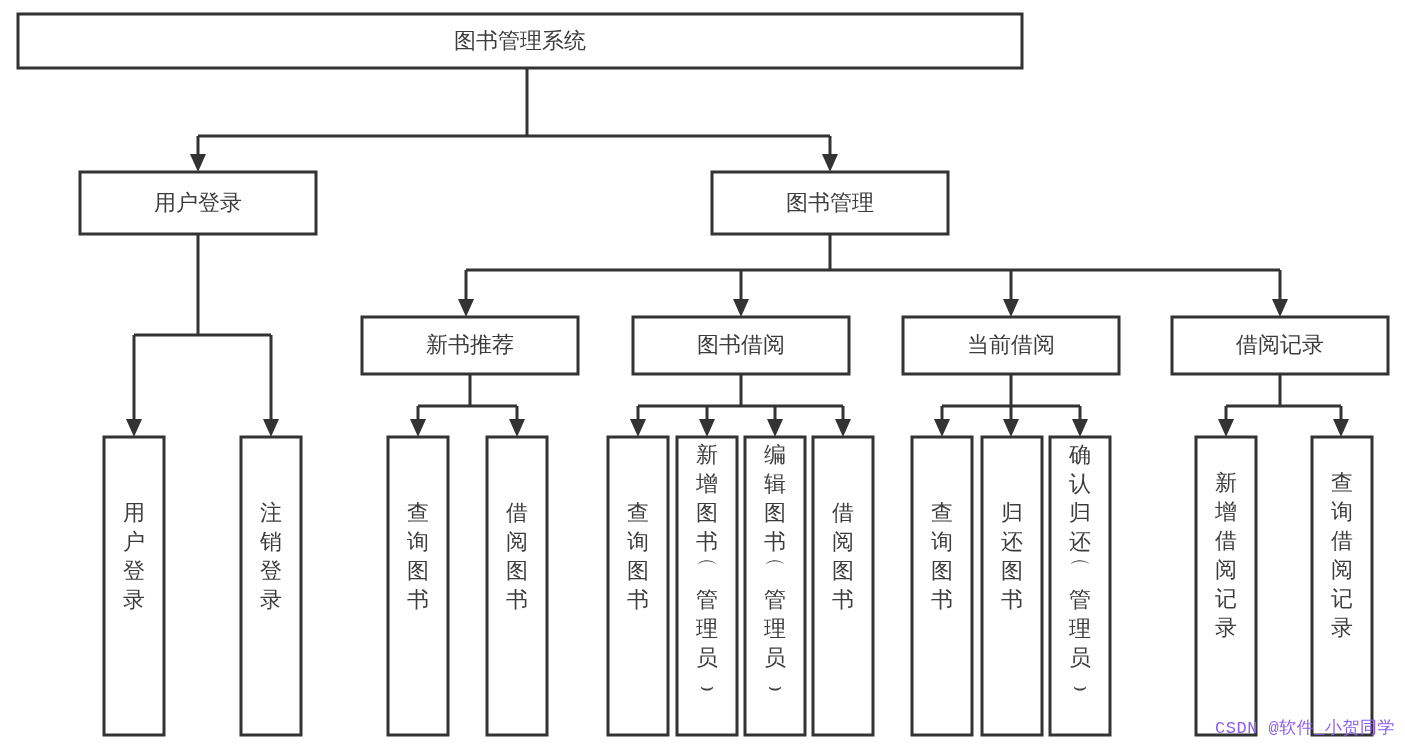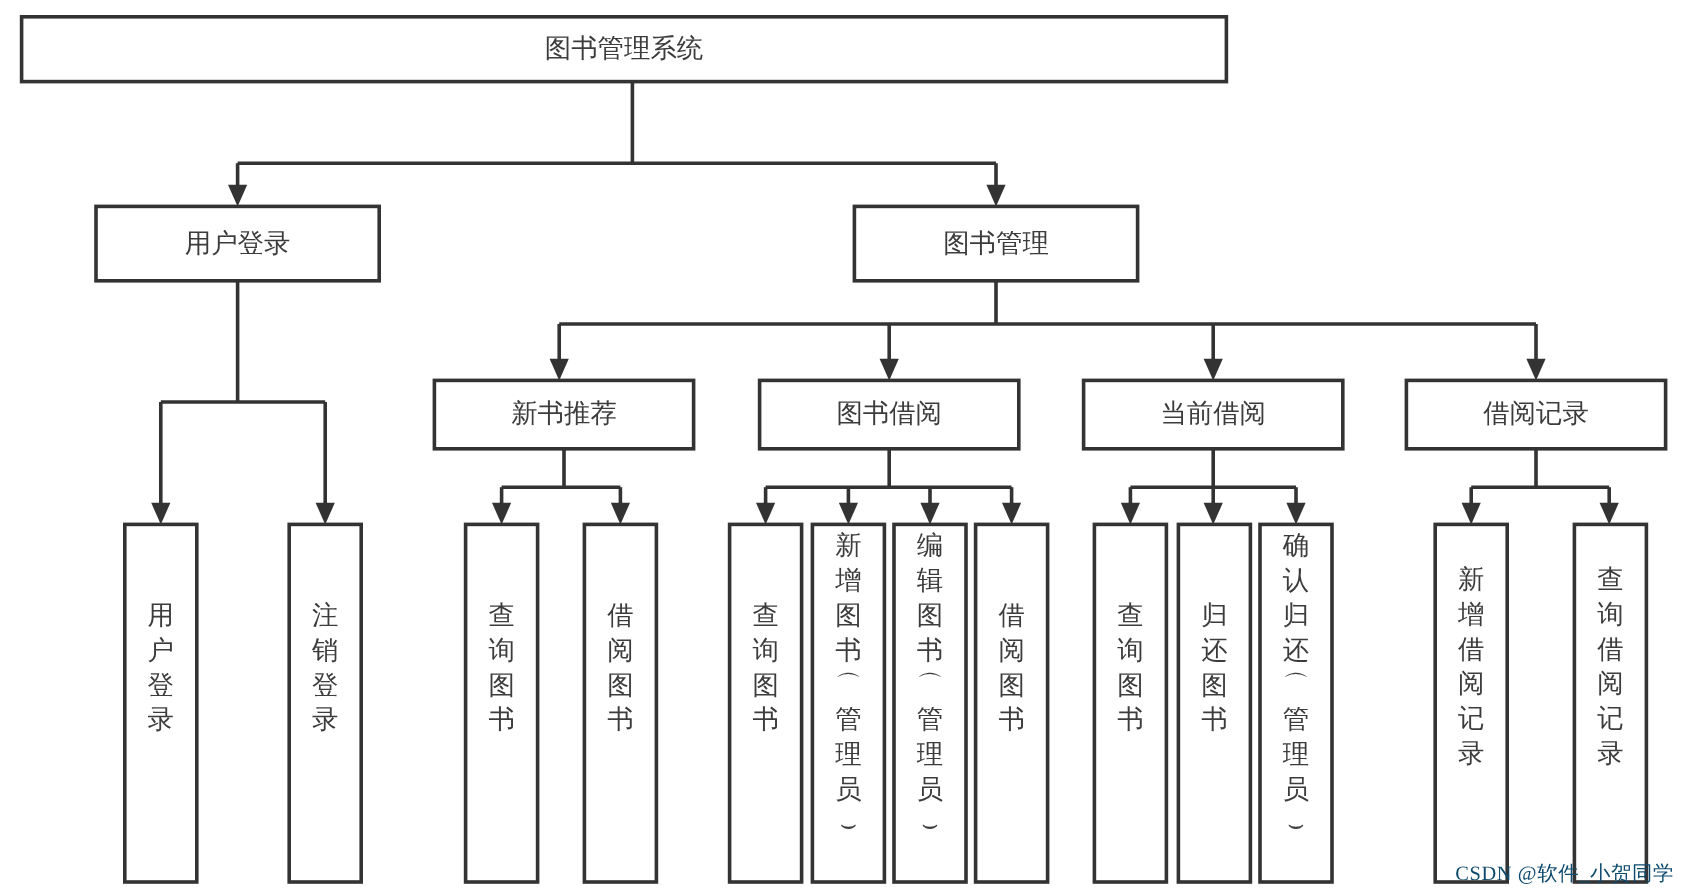--- a/index.html
+++ b/index.html
@@ -45,23 +45,23 @@
   .node-label-vertical {
     fill: #3c3c3c;
     font-family: "Liberation Sans", "DejaVu Sans", sans-serif;
     font-size: 22px;
     text-anchor: middle;
   }
   .watermark {
     position: absolute;
     right: 10px;
     bottom: 8px;
-    font-family: Liberation Serif, serif;
+    font-family: Liberation Mono, monospace;
     font-size: 17px;
-    color: #0c4a6e;
+    color: #8b5cf6;
     letter-spacing: 0.5px;
     white-space: nowrap;
     pointer-events: none;
   }
 </style>
 </head>
 <body>
 
 <svg id="canvas" viewBox="0 0 1405 747">
 

